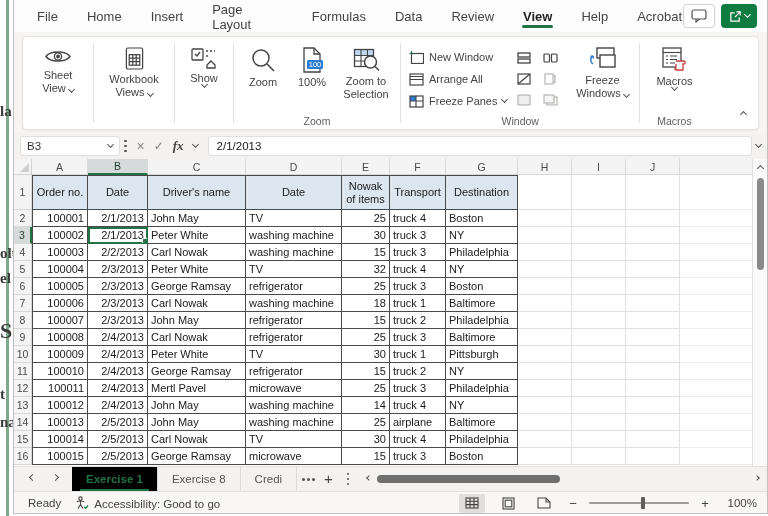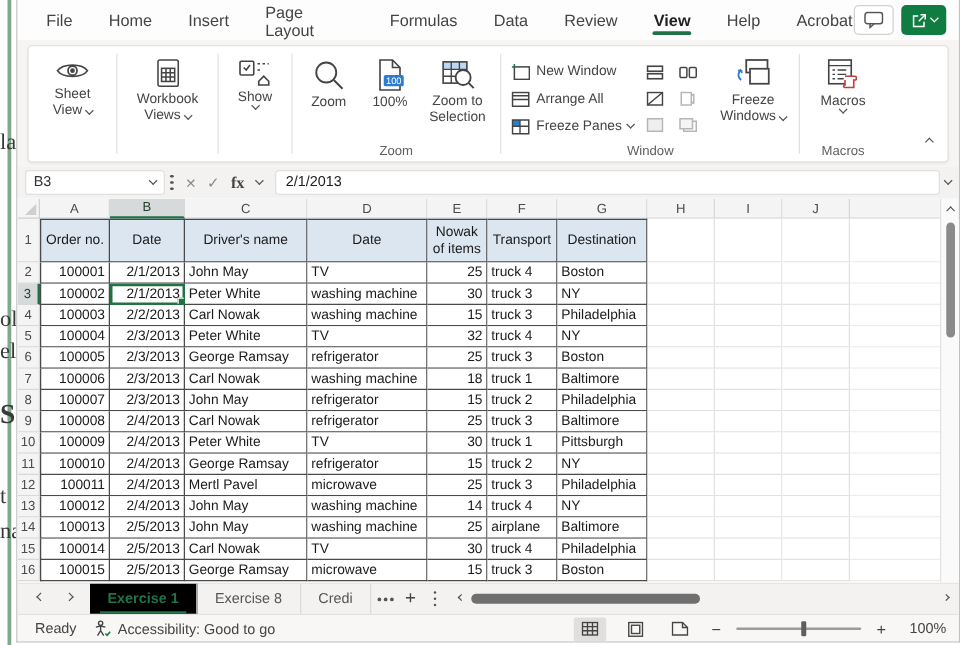--- a/index.html
+++ b/index.html
@@ -3,21 +3,21 @@
 <meta charset="utf-8">
 <style>
   * { margin:0; padding:0; box-sizing:border-box; }
   html,body { width:768px; height:516px; overflow:hidden;
     font-family:"Liberation Sans", sans-serif; background:#ffffff; color:#3c3c3c; }
 
   
   .page-bg { position:absolute; inset:0; background:#ffffff; }
   .bg-green-line { position:absolute; left:6px; top:0; width:3px; height:516px; background:#7fa98c; }
   .bg-frag { position:absolute; left:0; width:13px; overflow:hidden; color:#3a3a3a;
-    font-family:"Liberation Serif", serif; font-size:18px; white-space:nowrap; }
+    font-family:"Liberation Serif", serif; font-size:15px; white-space:nowrap;font-weight:bold; }
   .bg-frag.big { font-weight:bold; font-size:22px; }
   .bg-blob { position:absolute; left:14px; top:509px; width:46px; height:7px; overflow:hidden;
     font-family:"Liberation Serif", serif; font-weight:bold; font-size:16px; color:#111; letter-spacing:1px; }
 
   
   .xl-window { position:absolute; left:13px; top:0; width:755px; height:514px;
     background:#ffffff; border:1px solid #c3c1bf; border-top:none; overflow:hidden; }
 
   
   .menu-bar { height:32px; display:flex; align-items:center; padding:0 10px 0 22px; background:#fdfdfd; }
@@ -52,25 +52,25 @@
     font-size:10.5px; color:#605e5c; }
   .win-col { display:flex; flex-direction:column; justify-content:flex-start; gap:4px; padding-top:5px; }
   .win-item { display:flex; align-items:center; gap:5px; font-size:11px; color:#444; height:18px; white-space:nowrap; }
   .mini-col { display:flex; flex-direction:column; gap:6px; padding-top:7px; margin-left:8px; }
   .mini-btn { width:18px; height:15px; display:flex; align-items:center; justify-content:center; }
   .collapse-btn { position:absolute; right:12px; bottom:8px; }
 
   
   .formula-bar { height:26px; background:#f3f2f1; display:flex; align-items:center;
     padding:3px 6px; gap:4px; }
-  .name-box { width:112px; height:20px; background:#fff; border:1px solid #e0e0e0; border-radius:3px;
+  .name-box { width:100px; height:20px; background:#fff; border:1px solid #e0e0e0; border-radius:3px;
     display:flex; align-items:center; padding:0 6px; font-size:11.5px; color:#333; }
   .name-box .chev { margin-left:auto; }
   .fb-icons { display:flex; align-items:center; gap:9px; padding:0 6px; color:#8a8886; font-size:12px; }
-  .fx { font-family:"Liberation Serif", serif; font-weight:bold; color:#444; font-size:13px; }
+  .fx { font-family:"Liberation Serif", serif; font-style:italic; font-weight:bold; color:#444; font-size:13px; }
   .formula-input { flex:1; height:20px; background:#fff; border:1px solid #e0e0e0; border-radius:3px;
     display:flex; align-items:center; padding:0 8px; font-size:11.5px; color:#222; }
 
   
   .grid-wrap { position:relative; height:307px; background:#fff; overflow:hidden; }
   .grid { display:grid; grid-template-columns:18px 56px 60px 98px 96px 48px 56px 72px 54px 54px 54px 1fr;
     grid-template-rows:16px 35px repeat(15,17px); }
   .corner { background:#f5f5f5; border-right:1px solid #d0d0d0; border-bottom:1px solid #d0d0d0; position:relative; }
   .corner::after { content:""; position:absolute; right:2px; bottom:2px; border-left:9px solid transparent;
     border-bottom:9px solid #cfcfcf; }

